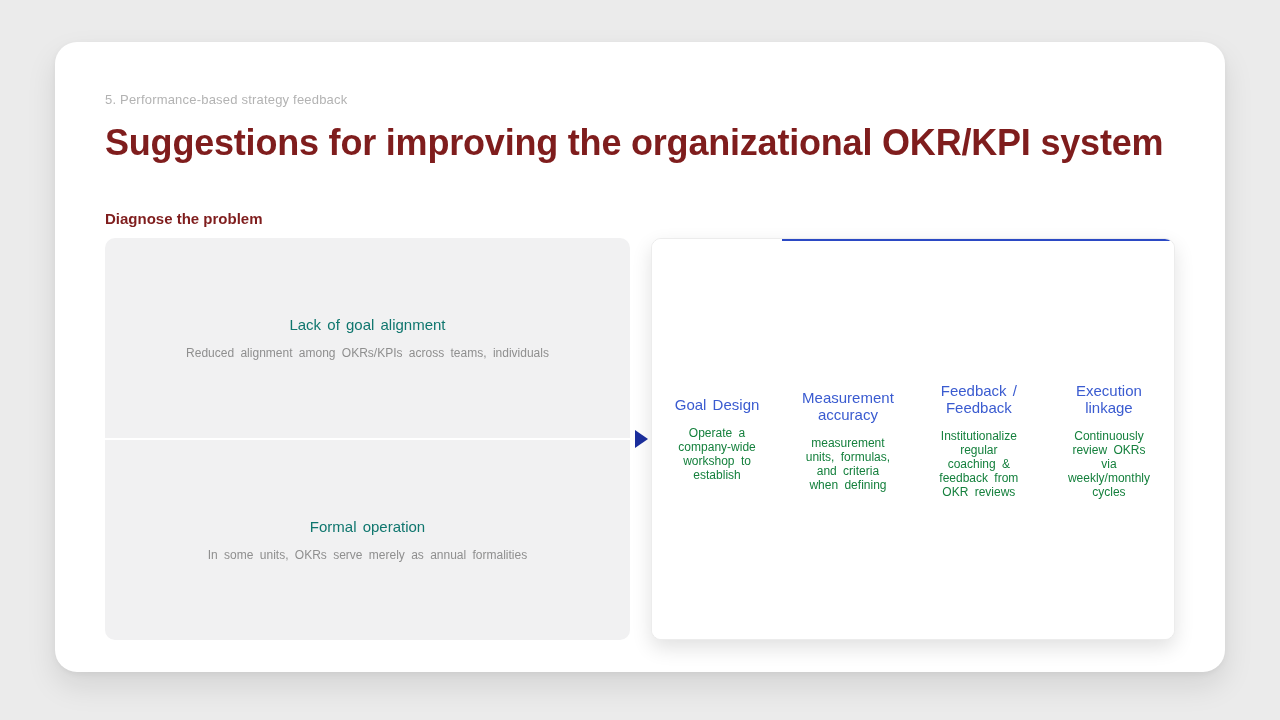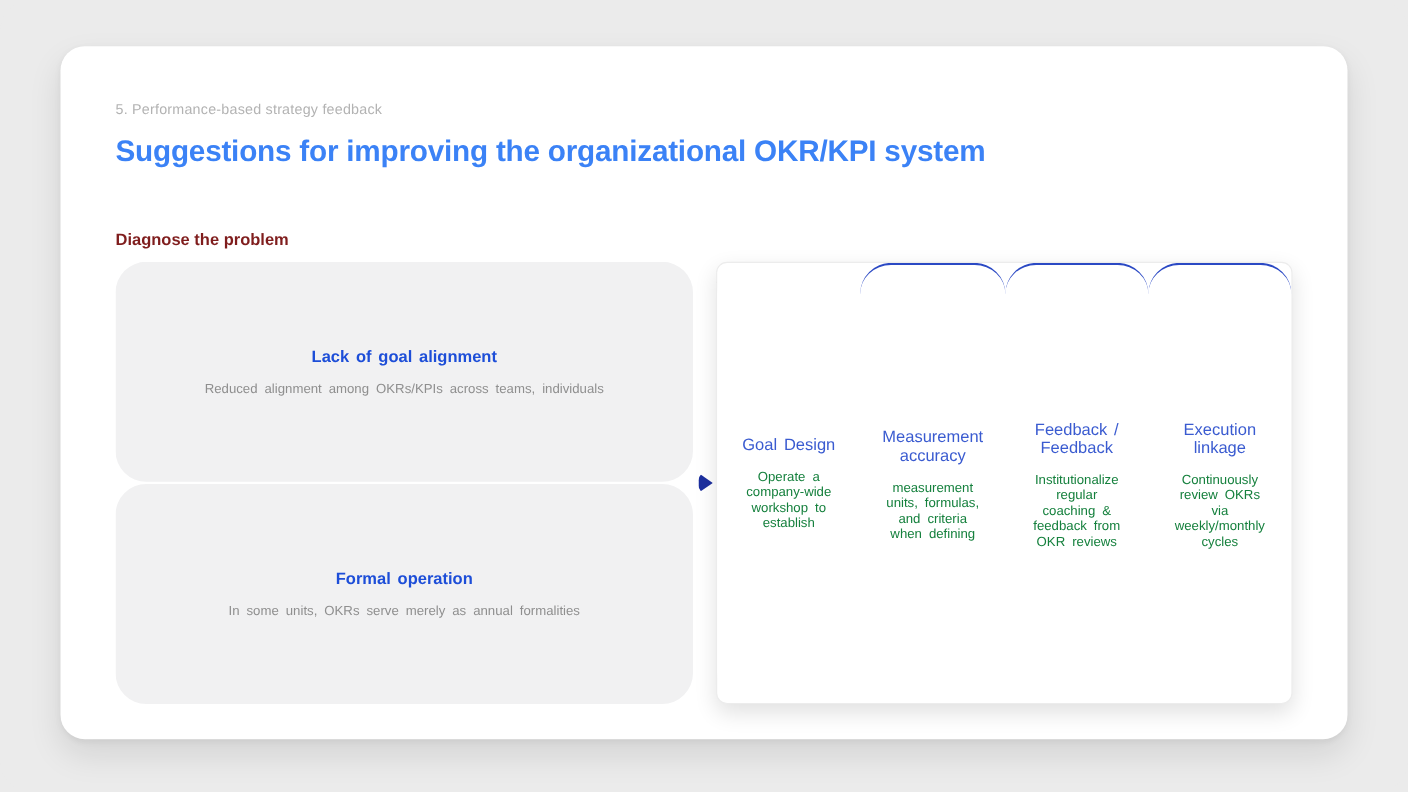--- a/index.html
+++ b/index.html
@@ -1,15 +1,15 @@
 <!DOCTYPE html>
 <html><head>
 <meta charset="utf-8">
 <style>
-  * { margin: 0; padding: 0; box-sizing: border-box; border-radius: 28px; }
+  * { margin: 0; padding: 0; box-sizing: border-box; }
   html, body { width: 1280px; height: 720px; }
   body {
     font-family: "Liberation Sans", "DejaVu Sans", sans-serif;
     background: #ebebeb;
     overflow: hidden;
   }
   .stage {
     position: relative;
     width: 1280px;
     height: 720px;
@@ -30,23 +30,23 @@
     left: 50px;
     top: 50px;
     font-size: 13px;
     color: #b3b3b3;
     letter-spacing: 0.2px;
   }
   .title {
     position: absolute;
     left: 50px;
     top: 80px;
-    font-size: 27px;
+    font-size: 36px;
     font-weight: 600;
-    color: #3b82f6;
+    color: #7f1d1d;
     letter-spacing: -0.2px;
   }
   .col-heading {
     position: absolute;
     top: 168px;
     font-size: 15px;
     font-weight: 600;
     color: #7f1d1d;
   }
   .col-heading.left { left: 50px; }
@@ -72,22 +72,22 @@
     display: flex;
     flex-direction: column;
     align-items: center;
     justify-content: center;
     gap: 13px;
     text-align: center;
     padding: 0 20px;
   }
   .gitem-title {
     font-size: 15px;
-    font-weight: 700;
-    color: #1d4ed8;
+    font-weight: 400;
+    color: #0f766e;
     word-spacing: 2px;
   }
   .gitem-desc {
     font-size: 12px;
     color: #8f8f8f;
     word-spacing: 3px;
   }
 
   .white-panel {
     left: 596px;

